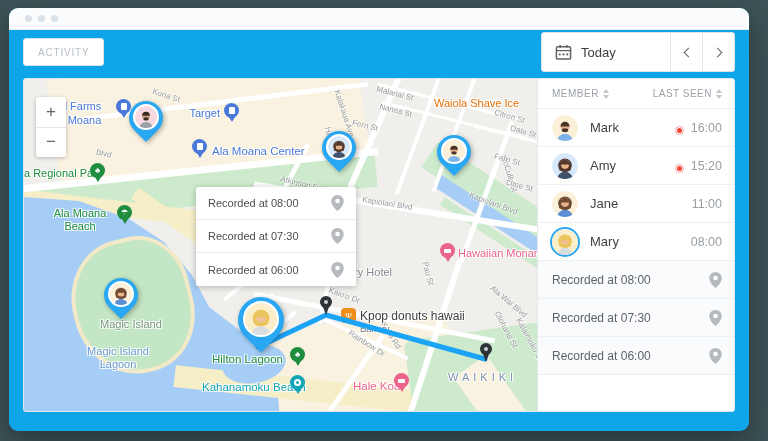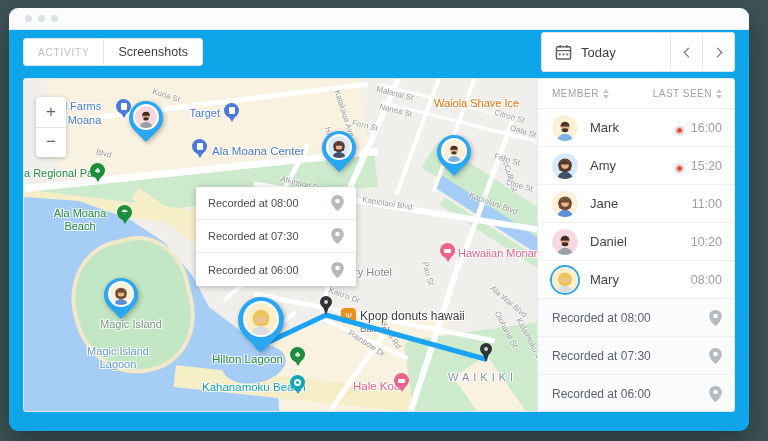--- a/index.html
+++ b/index.html
@@ -107,21 +107,20 @@
 <div class="window">
   <div class="titlebar">
     <div class="dot"></div>
     <div class="dot"></div>
     <div class="dot"></div>
   </div>
 
   <div class="toolbar">
     <div class="tabs">
       <div class="tab muted">ACTIVITY</div>
-      <div class="tab">Screenshots</div>
     </div>
     <div class="datebox">
       <div class="date-main">
         <svg width="17" height="17" viewBox="0 0 18 18">
           <rect x="1.5" y="3" width="15" height="13" rx="1.5" fill="none" stroke="#5f6368" stroke-width="1.6"></rect>
           <line x1="1.5" y1="7" x2="16.5" y2="7" stroke="#5f6368" stroke-width="1.4"></line>
           <line x1="5.5" y1="1" x2="5.5" y2="4" stroke="#5f6368" stroke-width="1.6"></line>
           <line x1="12.5" y1="1" x2="12.5" y2="4" stroke="#5f6368" stroke-width="1.6"></line>
           <rect x="4" y="10" width="2" height="2" fill="#5f6368"></rect>
           <rect x="8" y="10" width="2" height="2" fill="#5f6368"></rect>
@@ -459,33 +458,20 @@
               <path d="M13 17.5 a7 7 0 0 1 14 0 z" fill="#6e4a33"></path>
               <rect x="11" y="14" width="3.2" height="13" rx="1.6" fill="#6e4a33"></rect>
               <rect x="25.8" y="14" width="3.2" height="13" rx="1.6" fill="#6e4a33"></rect>
             </svg></div>
         <span class="m-name">Jane</span>
         <span class="m-right">
             <span class="m-time">11:00</span>
           </span>
       </div>
       <div class="member-row">
-        <div class="avatar"><svg viewBox="0 0 40 40" width="100%" height="100%">
-              <circle cx="20" cy="20" r="20" fill="#f7d9e2"></circle>
-              <path d="M8 40 a12 11 0 0 1 24 0 z" fill="#9aa0a6"></path>
-              <circle cx="20" cy="17.5" r="7" fill="#d9a37e"></circle>
-              <path d="M13 17.5 a7 7 0 0 1 14 0 z" fill="#3a2d26"></path>
-              <ellipse cx="20" cy="23.5" rx="5" ry="3" fill="#3a2d26"></ellipse>
-            </svg></div>
-        <span class="m-name">Daniel</span>
-        <span class="m-right">
-            <span class="m-time">10:20</span>
-          </span>
-      </div>
-      <div class="member-row">
         <div class="avatar selected"><svg viewBox="0 0 40 40" width="100%" height="100%">
               <circle cx="20" cy="20" r="20" fill="#fbeecb"></circle>
               <circle cx="20" cy="19" r="10.5" fill="#e9c55c"></circle>
               <path d="M8 40 a12 11 0 0 1 24 0 z" fill="#d8dde2"></path>
               <circle cx="20" cy="17.5" r="7" fill="#f0c097"></circle>
               <path d="M13 17.5 a7 7 0 0 1 14 0 z" fill="#e9c55c"></path>
               <rect x="11" y="14" width="3.2" height="13" rx="1.6" fill="#e9c55c"></rect>
               <rect x="25.8" y="14" width="3.2" height="13" rx="1.6" fill="#e9c55c"></rect>
             </svg></div>
         <span class="m-name">Mary</span>

